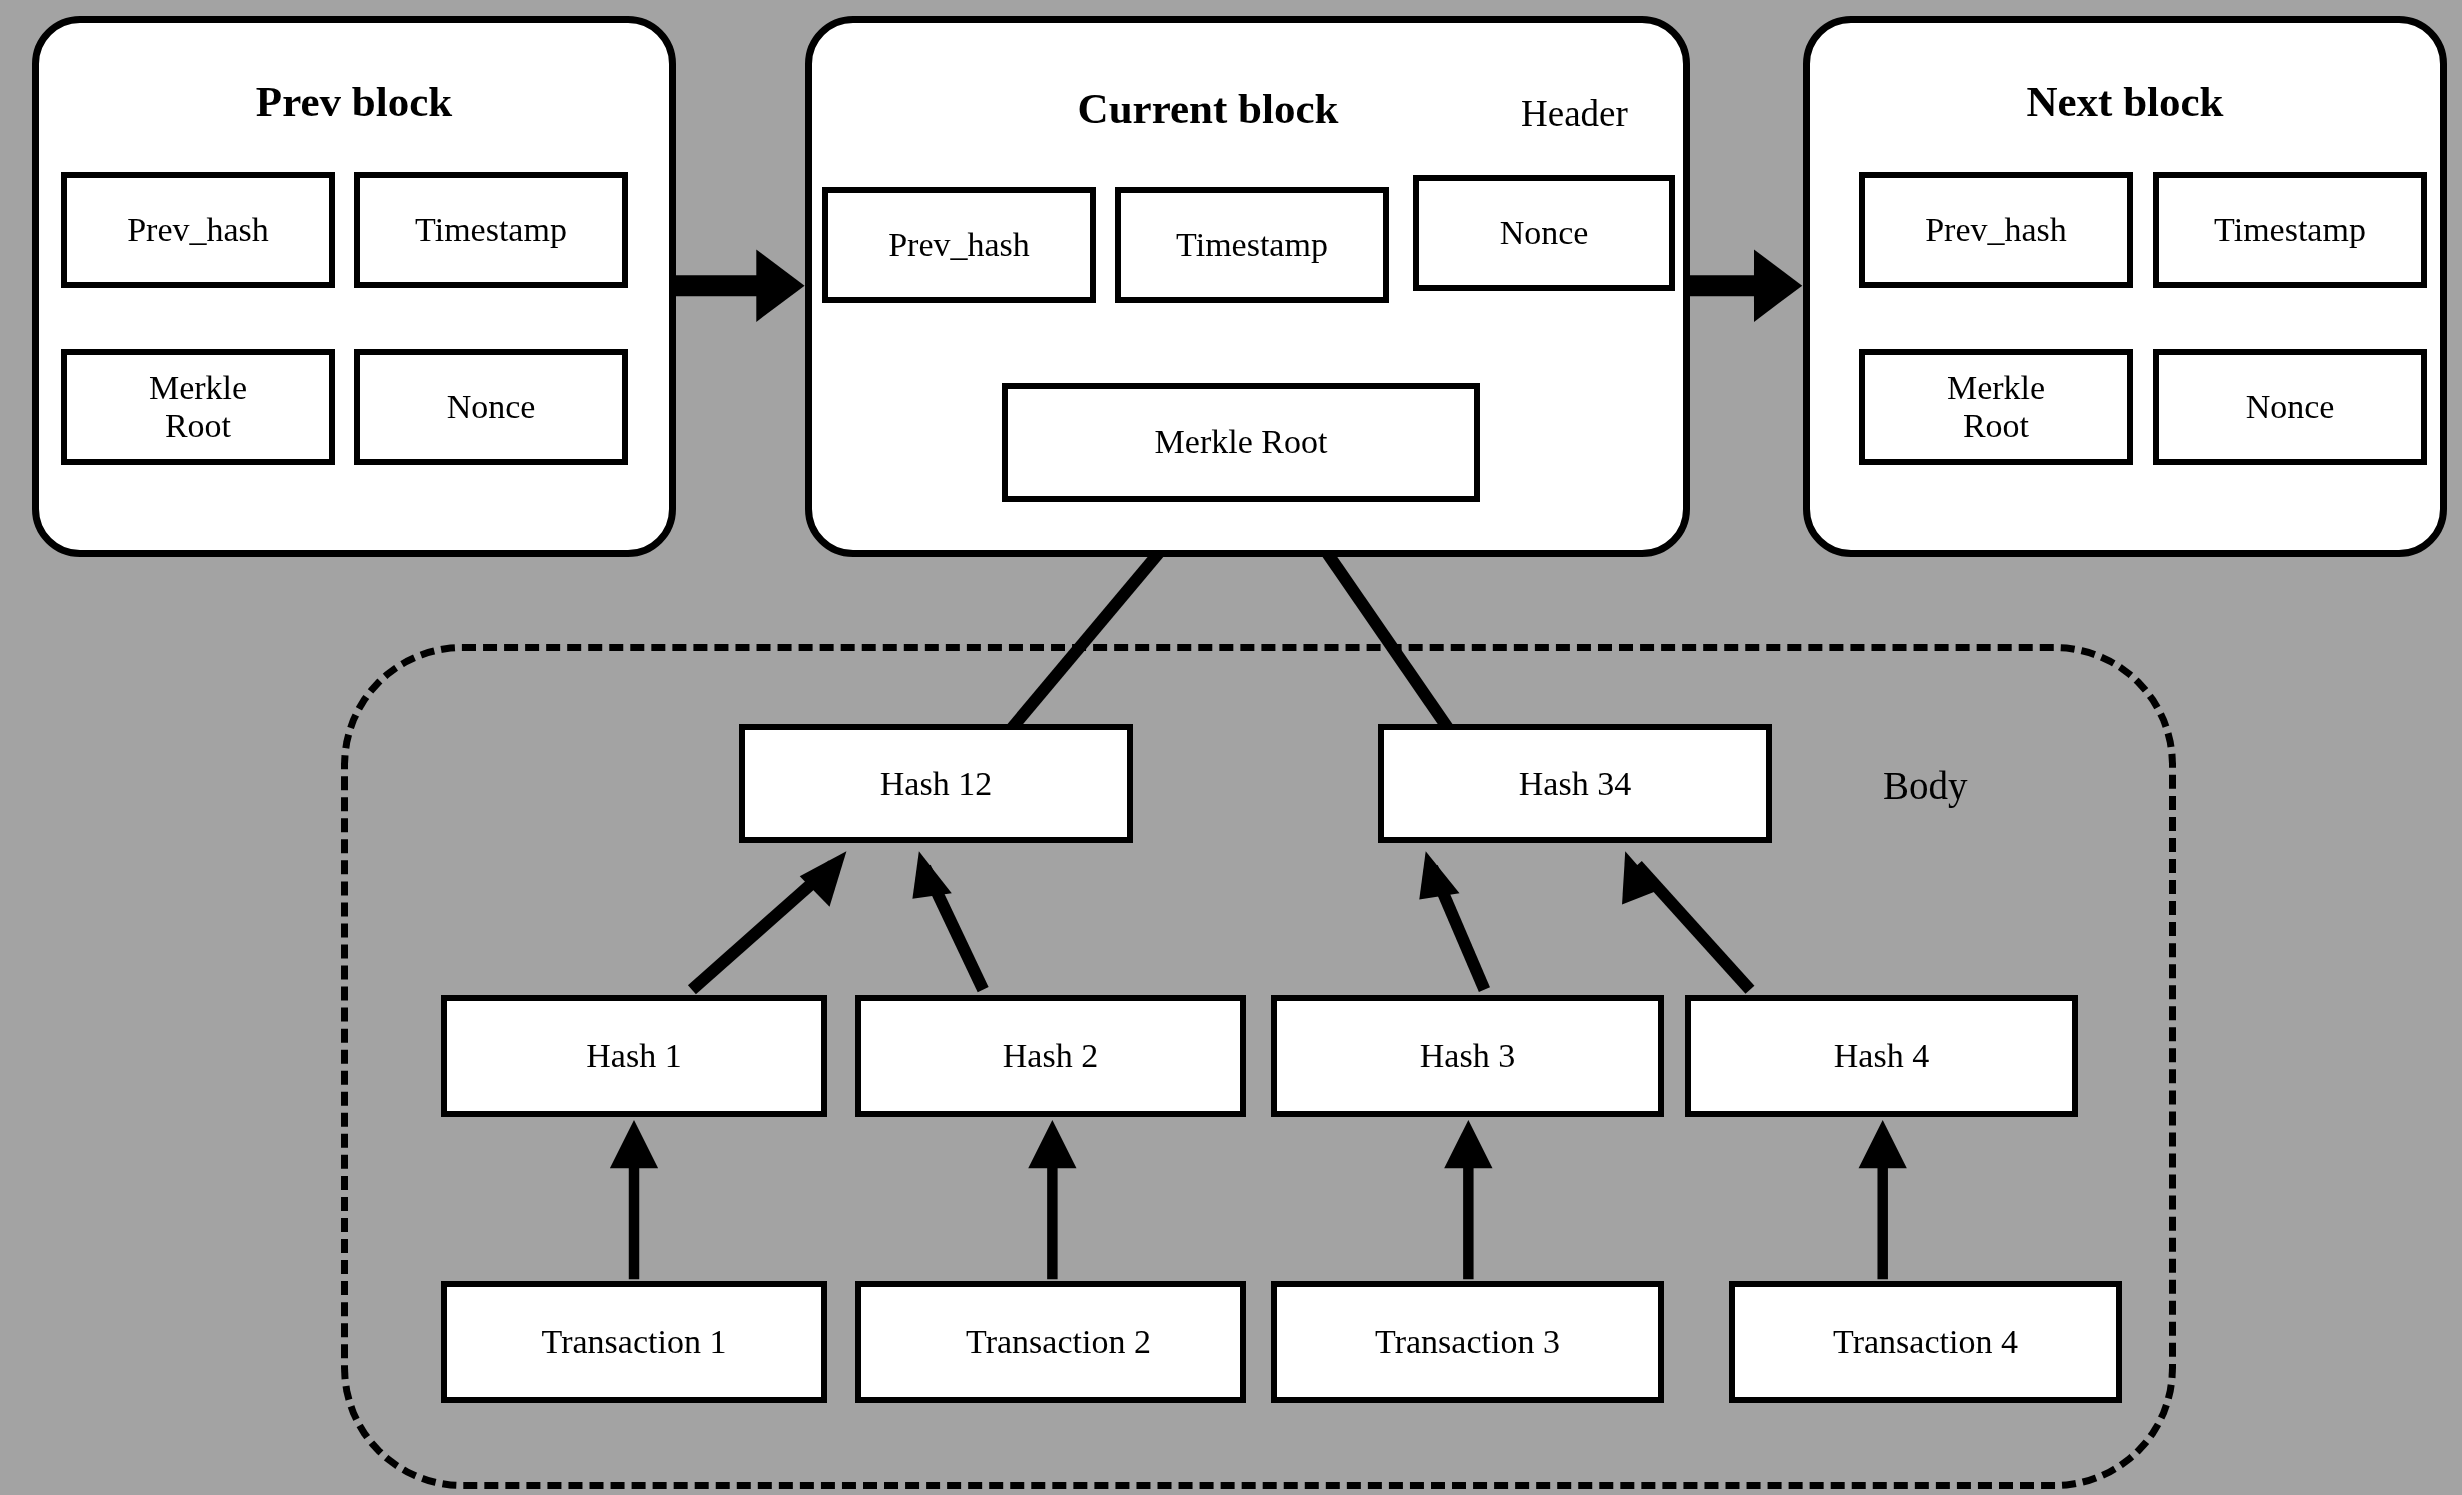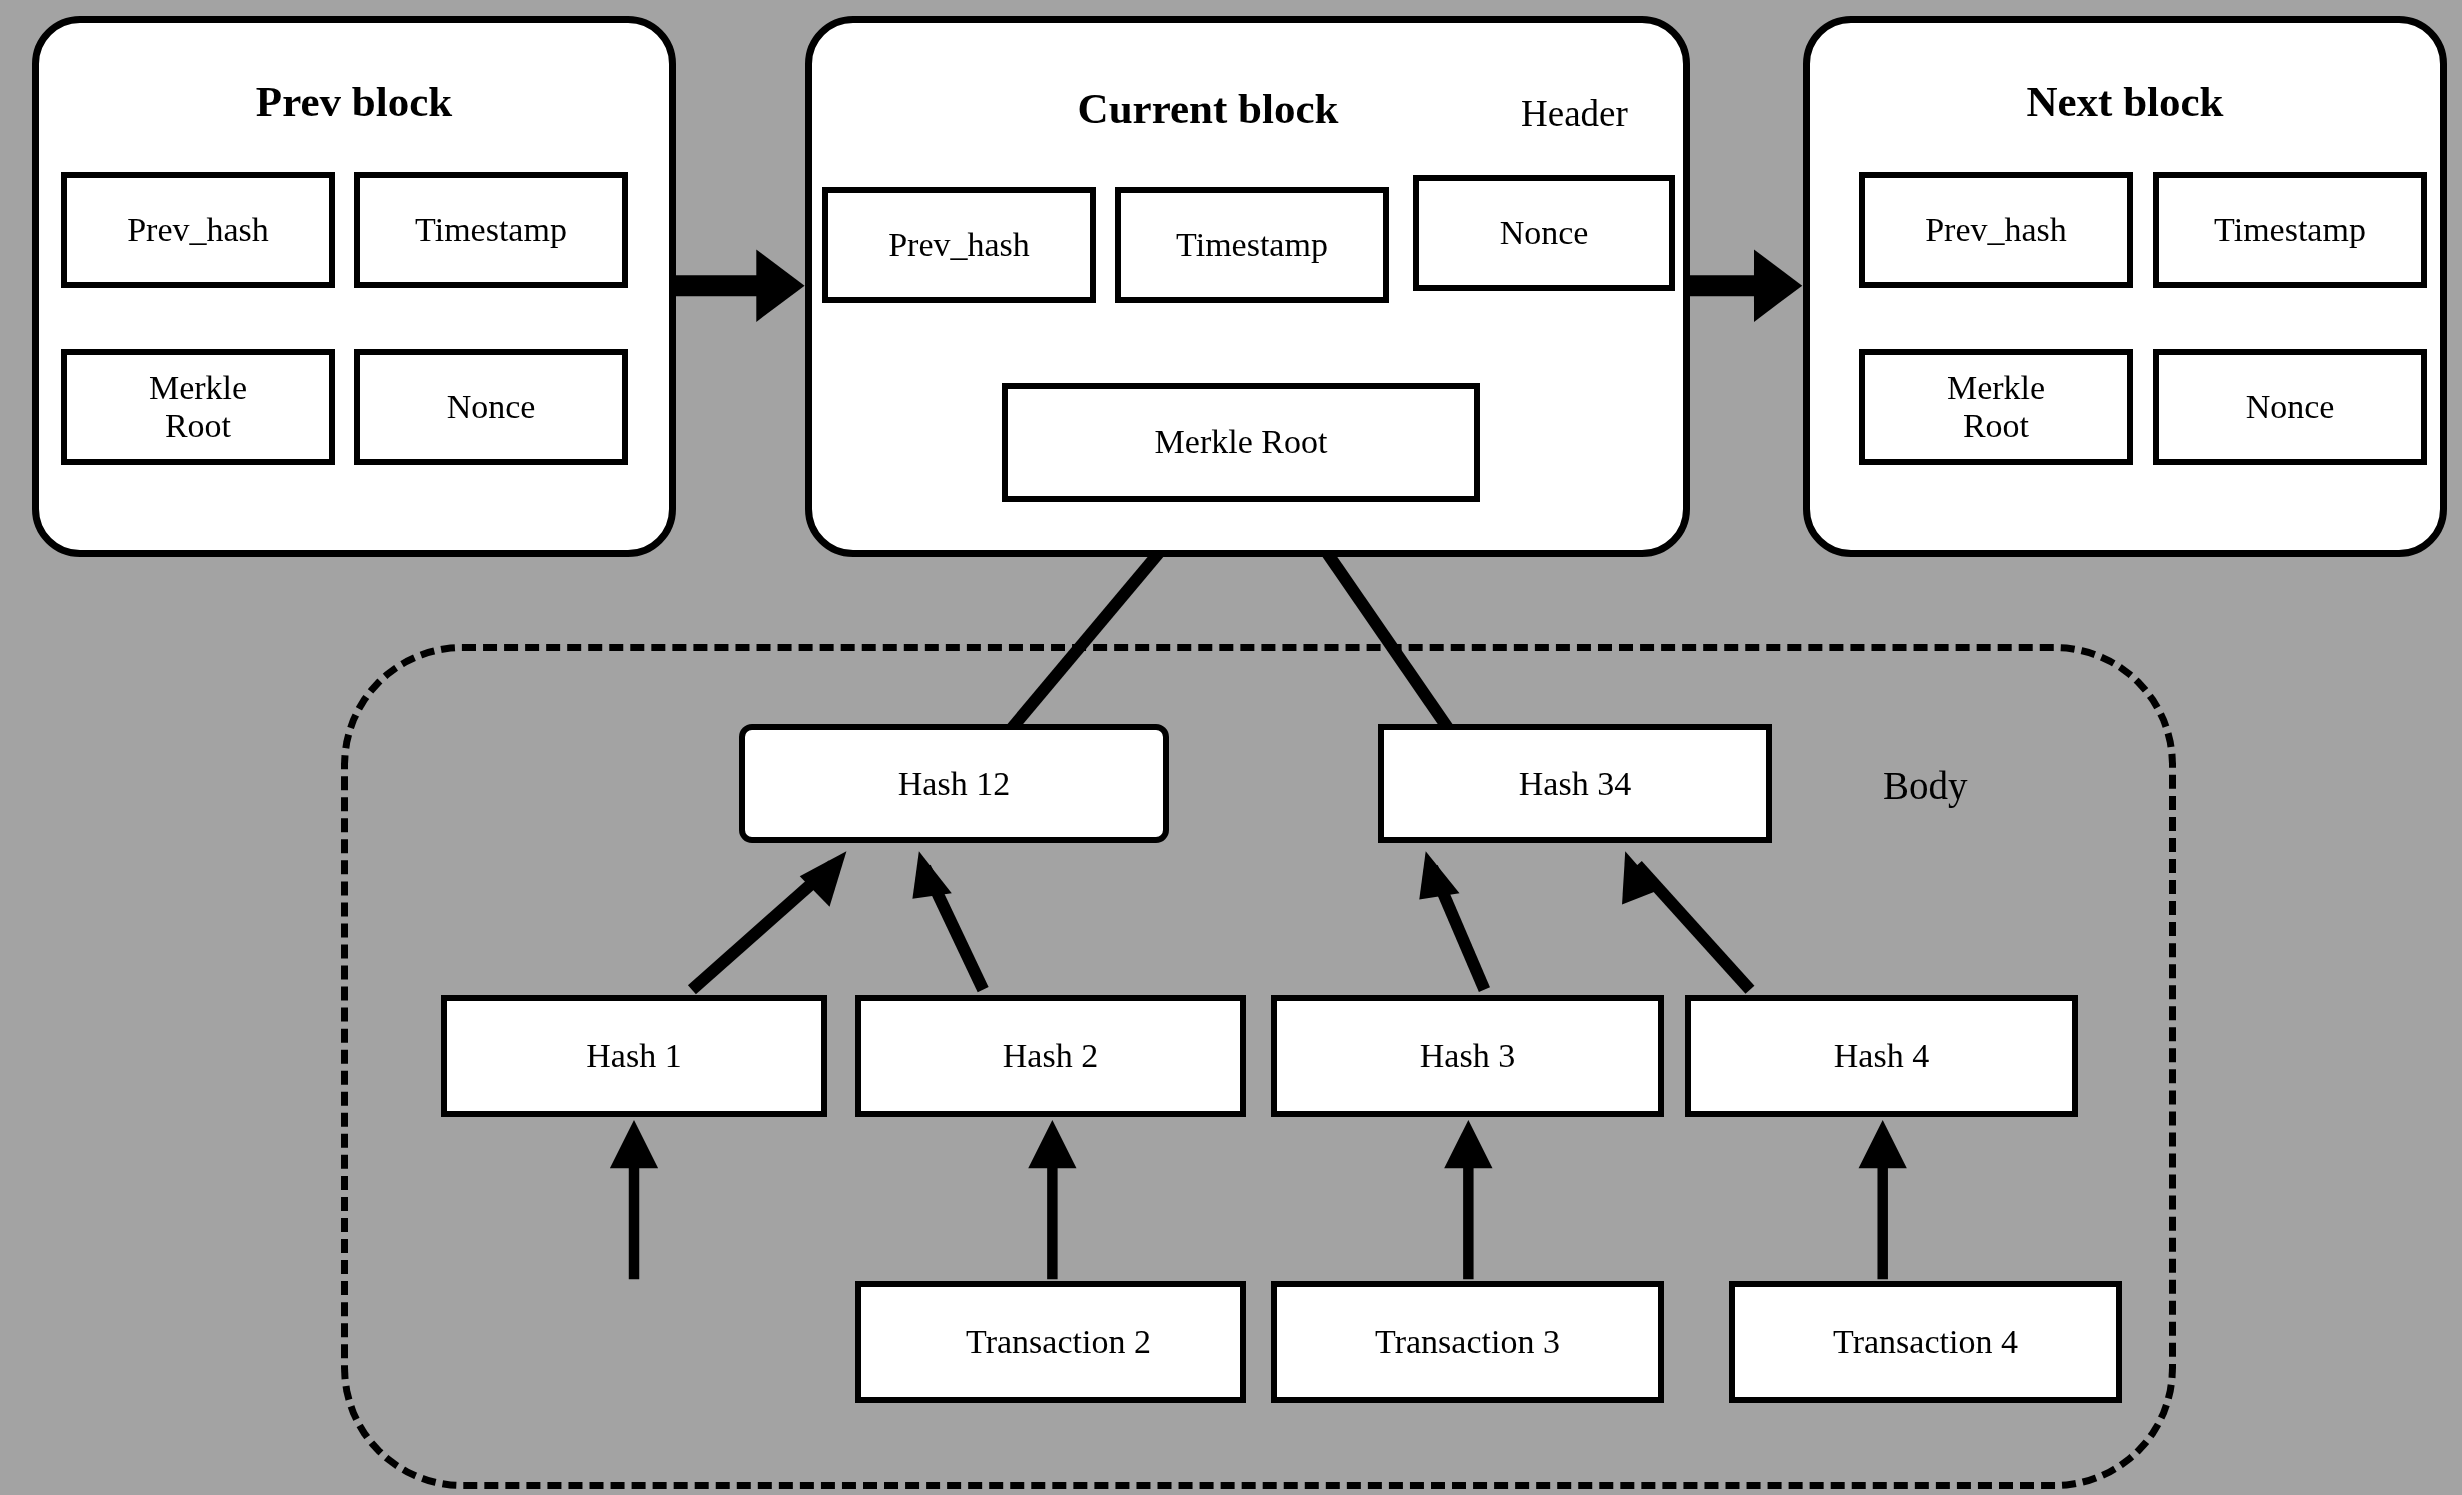--- a/index.html
+++ b/index.html
@@ -194,26 +194,27 @@
   <div class="field-box" style="left:1859px; top:172px; width:274px; height:116px;">Prev_hash</div>
   <div class="field-box" style="left:2153px; top:172px; width:274px; height:116px;">Timestamp</div>
   <div class="field-box two-line" style="left:1859px; top:349px; width:274px; height:116px; white-space:pre-line;">Merkle
 Root</div>
   <div class="field-box" style="left:2153px; top:349px; width:274px; height:116px;">Nonce</div>
 
   <div class="body-shell" style="left:341px; top:644px; width:1835px; height:845px;">
   </div>
   <div class="side-label" style="left:1883px; top:766px; font-size:39px;">Body</div>
 
-  <div class="node-box" style="left:739px; top:724px; width:430px; height:119px;border-radius:13px;">Hash 12</div>
+  <div class="node-box" style="left:739px; top:724px; width:394px; height:119px;">Hash 12</div>
   <div class="node-box" style="left:1378px; top:724px; width:394px; height:119px;">Hash 34</div>
 
   <div class="node-box" style="left:441px; top:995px; width:386px; height:122px;">Hash 1</div>
   <div class="node-box" style="left:855px; top:995px; width:391px; height:122px;">Hash 2</div>
   <div class="node-box" style="left:1271px; top:995px; width:393px; height:122px;">Hash 3</div>
   <div class="node-box" style="left:1685px; top:995px; width:393px; height:122px;">Hash 4</div>
 
+  <div class="node-box" style="left:441px; top:1281px; width:386px; height:122px;">Transaction 1</div>
   <div class="node-box" style="left:855px; top:1281px; width:391px; height:122px;padding-left:16px;">Transaction 2</div>
   <div class="node-box" style="left:1271px; top:1281px; width:393px; height:122px;">Transaction 3</div>
   <div class="node-box" style="left:1685px; top:1281px; width:393px; height:122px;margin-left:44px;">Transaction 4</div>
 
 </div>
 
 
 </body></html>

